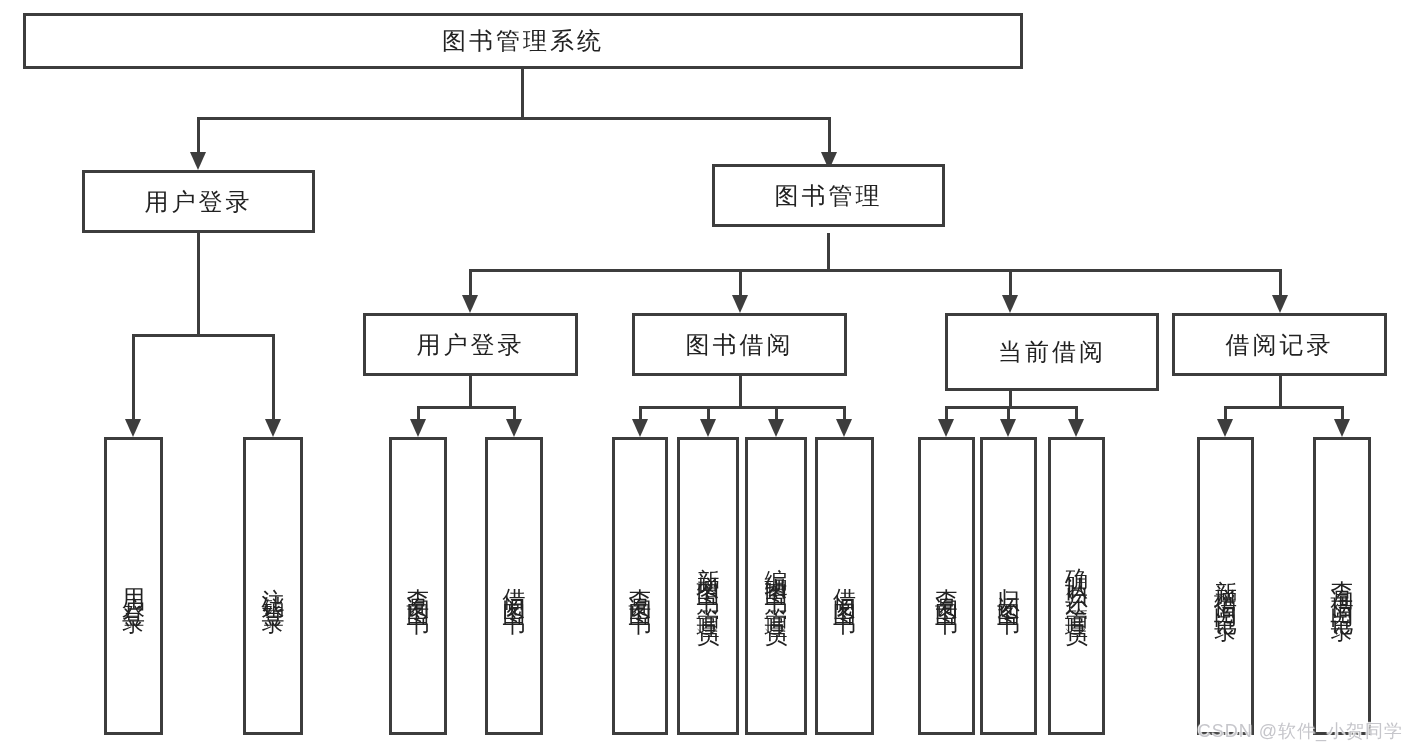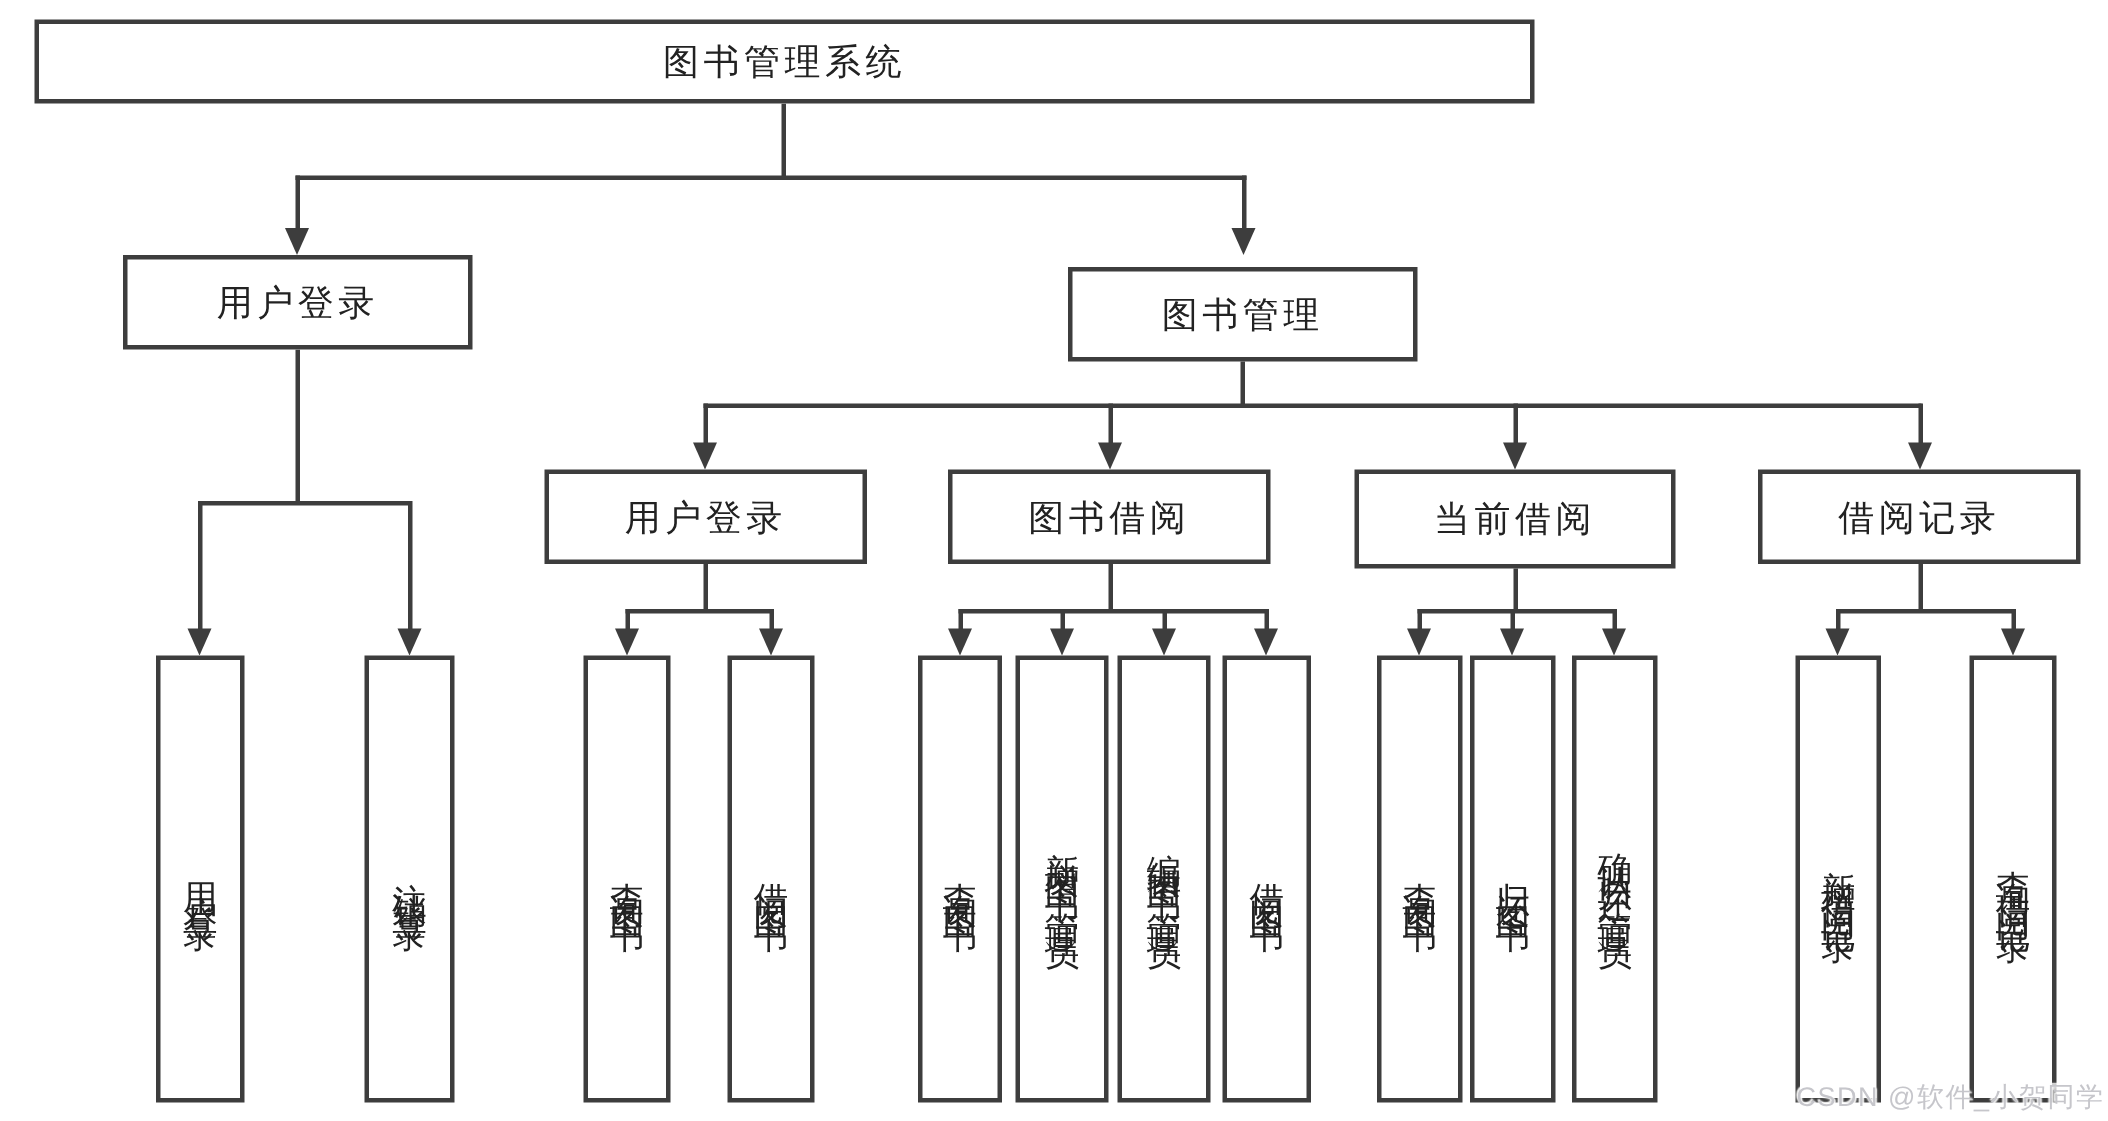--- a/index.html
+++ b/index.html
@@ -117,25 +117,25 @@
       <div class="arrow" style="left: 938px; top: 419px;"></div>
       <div class="arrow" style="left: 1000px; top: 419px;"></div>
       <div class="arrow" style="left: 1068px; top: 419px;"></div>
       <div class="arrow" style="left: 1217px; top: 419px;"></div>
       <div class="arrow" style="left: 1334px; top: 419px;"></div>
     </div>
 
   <div class="box" style="left:23px;top:13px;width:1000px;height:56px">图书管理系统</div>
 
   <div class="box" style="left:82px;top:170px;width:233px;height:63px">用户登录</div>
-  <div class="box" style="left:712px;top:178px;width:233px;height:63px">图书管理</div>
+  <div class="box" style="left:712px;top:164px;width:233px;height:63px">图书管理</div>
 
   <div class="box" style="left:363px;top:313px;width:215px;height:63px">用户登录</div>
   <div class="box" style="left:632px;top:313px;width:215px;height:63px">图书借阅</div>
-  <div class="box" style="left:903px;top:313px;width:214px;height:66px">当前借阅</div>
+  <div class="box" style="left:945px;top:313px;width:214px;height:78px">当前借阅</div>
   <div class="box" style="left:1172px;top:313px;width:215px;height:63px">借阅记录</div>
 
   <div class="box vbox" style="left:104px;top:437px;width:59px;height:298px">用户登录</div>
   <div class="box vbox" style="left:243px;top:437px;width:60px;height:298px">注销登录</div>
 
   <div class="box vbox" style="left:389px;top:437px;width:58px;height:298px">查询图书</div>
   <div class="box vbox" style="left:485px;top:437px;width:58px;height:298px">借阅图书</div>
 
   <div class="box vbox" style="left:612px;top:437px;width:56px;height:298px">查询图书</div>
   <div class="box vbox" style="left:677px;top:437px;width:62px;height:298px">新增图书（管理员）</div>

